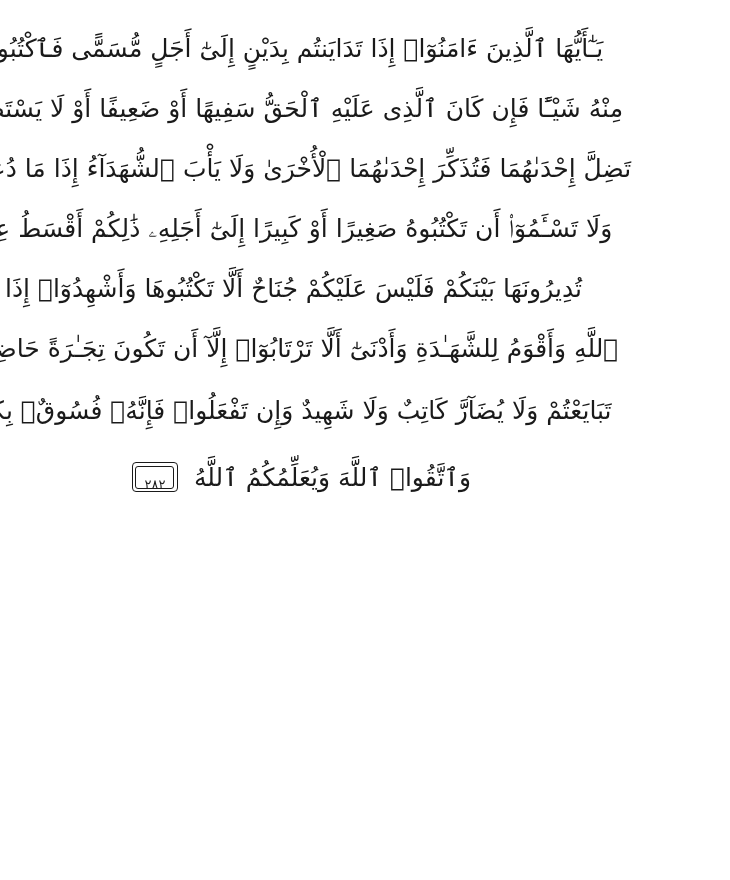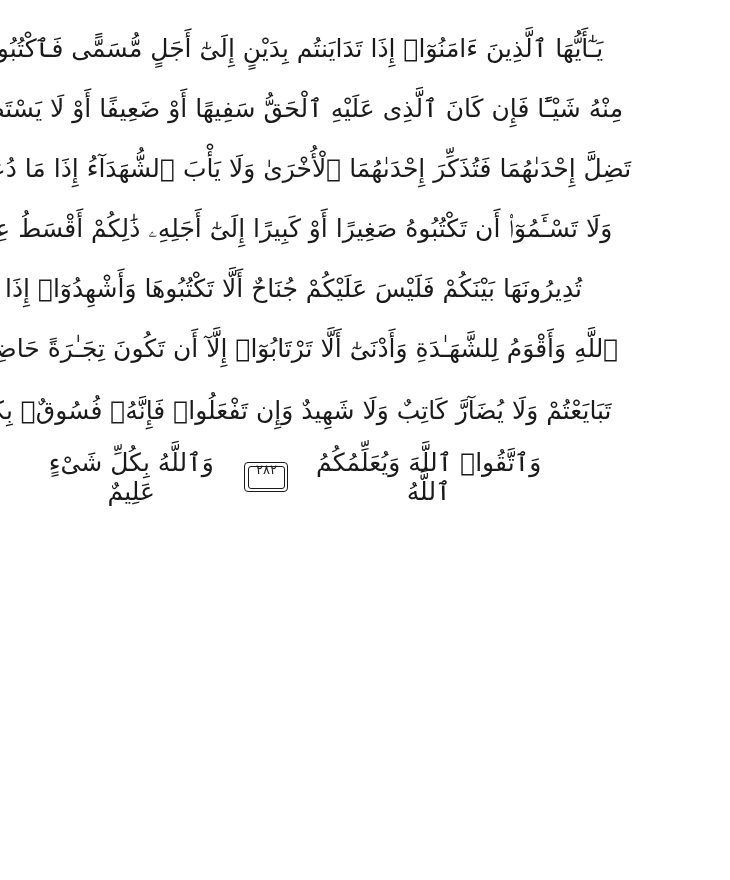--- a/index.html
+++ b/index.html
@@ -46,25 +46,25 @@
   }
   .line span {
     display: inline-block;
     transform: scaleX(1.0);
   }
   .line-last {
     height: 64px;
   }
   .ayah-marker {
     display: inline-flex;
-    align-items: flex-start;
+    align-items: flex-end;
     justify-content: center;
     width: 46px;
     height: 30px;
-    margin: 0 8px;
+    margin: 0 16px;
     position: relative;
     vertical-align: middle;
   }
   .ayah-marker .frame {
     position: absolute;
     inset: 0;
     border: 1.6px solid #1a1a1a;
     border-radius: 4px;
   }
   .ayah-marker .frame::before {
@@ -121,17 +121,16 @@
     <div class="line line-last">
       <span>تَبَايَعْتُمْ وَلَا يُضَآرَّ كَاتِبٌ وَلَا شَهِيدٌ وَإِن تَفْعَلُوا۟ فَإِنَّهُۥ فُسُوقٌۢ بِكُمْ</span>
     </div>
 
     <div class="final-line">
       <span>وَٱتَّقُوا۟ ٱللَّهَ وَيُعَلِّمُكُمُ ٱللَّهُ</span>
       <span class="ayah-marker">
         <span class="frame"></span>
         <span class="ayah-number">٢٨٢</span>
       </span>
-      <span>وَٱللَّهُ بِكُلِّ شَىْءٍ عَلِيمٌ</span>
     </div>
 
   </div>
 </div>
 
 </body></html>

